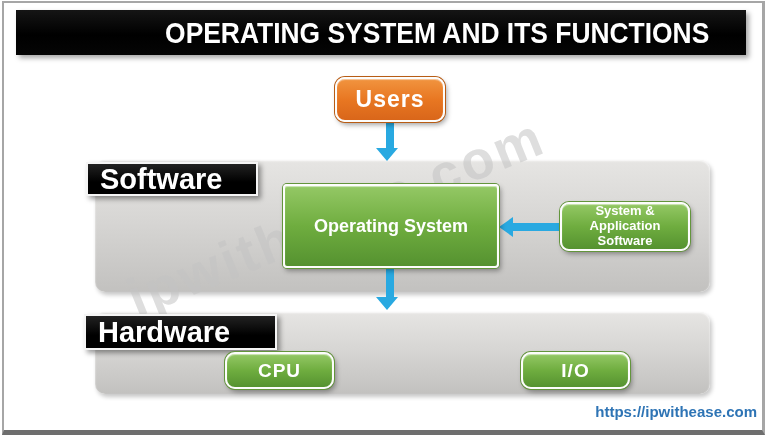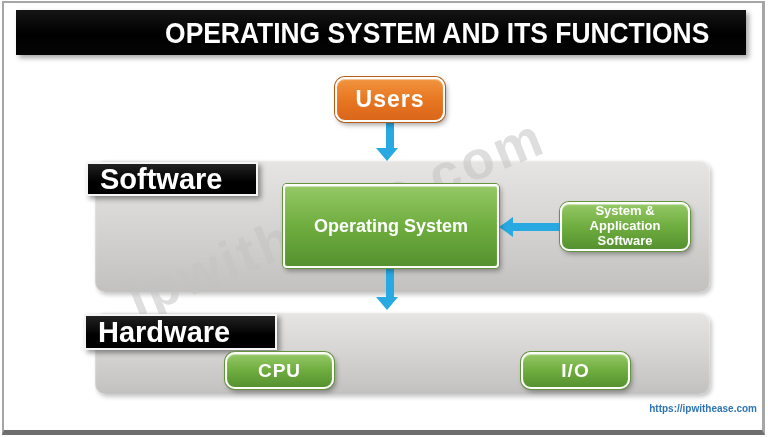--- a/index.html
+++ b/index.html
@@ -47,21 +47,21 @@
   .shaft-v{width:8px;background:#29a9e1;}
   .shaft-h{height:8px;background:#29a9e1;}
   .head-down{width:0;height:0;border-left:11px solid transparent;
              border-right:11px solid transparent;border-top:13px solid #29a9e1;}
   .head-left{width:0;height:0;border-top:10px solid transparent;
              border-bottom:10px solid transparent;border-right:14px solid #29a9e1;}
   .watermark{position:absolute;left:130px;top:270px;height:60px;line-height:60px;
              transform:rotate(-22deg);transform-origin:0 50%;
              font-size:54px;font-weight:bold;letter-spacing:3px;
              color:rgba(195,195,195,0.55);white-space:nowrap;z-index:2;pointer-events:none;}
-  .footer-link{position:absolute;right:11px;top:403px;font-size:10px;font-weight:bold;
+  .footer-link{position:absolute;right:11px;top:403px;font-size:15px;font-weight:bold;
                color:#2e74b5;text-decoration:none;z-index:4;}
 </style>
 </head>
 <body>
 
 <div class="page">
   <div class="frame"></div>
 
   <div class="titlebar">
     <span>OPERATING SYSTEM AND ITS FUNCTIONS</span>

